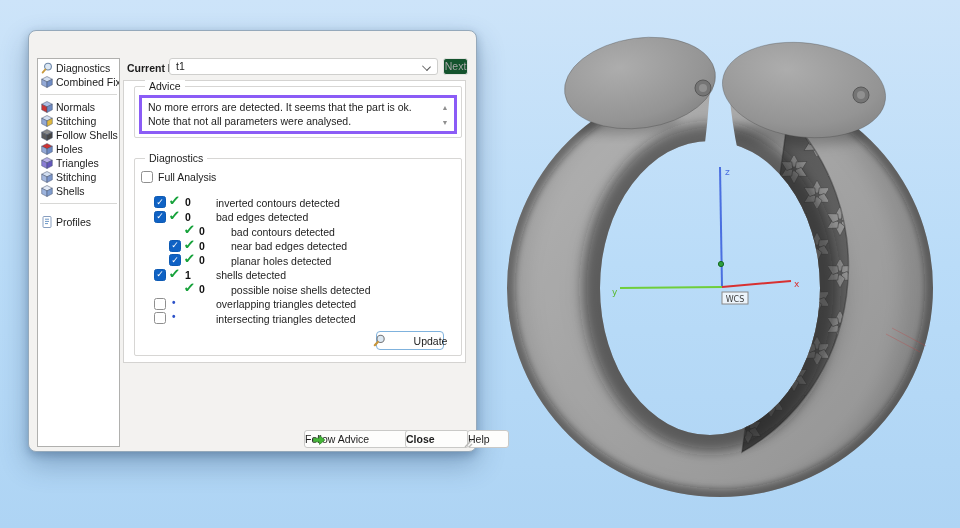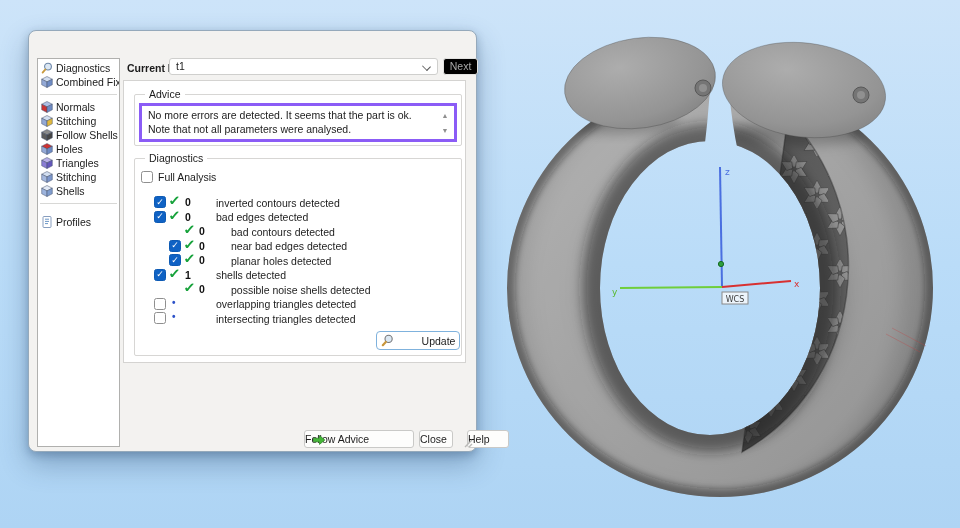--- a/index.html
+++ b/index.html
@@ -33,30 +33,30 @@
   .sb-sep{border-top:1px solid #d8d8d6;margin:5px 2px;}
   .sb-gap{height:6px;}
 
   .cp-label{position:absolute;left:98px;top:31px;font-size:10.5px;font-weight:600;}
   .combo{position:absolute;left:140px;top:27px;width:269px;height:17px;background:#fff;
        border:1px solid #cfcfcd;border-radius:3px;box-sizing:border-box;
        font-size:10.5px;padding:1px 18px 0 6px;}
   .combo .chev{position:absolute;right:7px;top:4px;width:6px;height:6px;
        border-right:1.3px solid #555;border-bottom:1.3px solid #555;
        transform:rotate(45deg) scaleY(.8);}
-  .next-btn{position:absolute;left:414px;top:27px;width:35px;height:17px;background:#000000;
+  .next-btn{position:absolute;left:414px;top:27px;width:25px;height:17px;background:#14532d;
        border:1px solid #e2e2e0;border-radius:3px;color:#a8a8a8;text-align:center;
        line-height:15px;font-size:10.5px;box-sizing:border-box;}
 
   .content{position:absolute;left:94px;top:49px;width:343px;height:283px;background:#fff;
        border:1px solid #d4d3d1;box-sizing:border-box;}
   .group{position:absolute;border:1px solid #d7d6d4;border-radius:2px;box-sizing:border-box;}
   .group-label{position:absolute;top:-7px;left:10px;background:#fff;padding:0 4px;
        font-size:10.5px;color:#1b1b1b;line-height:12px;}
-  #advice-group{left:10px;top:13px;width:328px;height:52px;}
+  #advice-group{left:10px;top:5px;width:328px;height:52px;}
   #diag-group{left:10px;top:77px;width:328px;height:198px;}
 
   .advice-box{position:absolute;left:4px;top:8px;right:4px;bottom:3px;border:3px solid #8b5cf6;
        background:#fff;font-size:10.5px;line-height:13.5px;padding:3px 20px 0 6px;
        color:#222;box-sizing:border-box;}
   .adv-arrow{position:absolute;right:3px;width:12px;text-align:center;font-size:7px;
        color:#8f8f8f;line-height:8px;}
 
   .cbx{width:12px;height:12px;box-sizing:border-box;border:1px solid #8f8f8f;border-radius:2.5px;
        background:#fff;display:inline-flex;align-items:center;justify-content:center;
@@ -67,30 +67,30 @@
 
   .drows{position:absolute;left:0;top:36px;right:0;bottom:0;}
   .drow{position:absolute;left:0;height:15px;width:100%;}
   .drow .cbx{position:absolute;top:1px;}
   .gchk{position:absolute;top:-2px;font-size:13px;font-weight:bold;color:#17a23b;
        transform:scaleX(1.15);}
   .cnt{position:absolute;top:1px;font-size:10.5px;font-weight:bold;color:#111;}
   .pdot{position:absolute;top:0;font-size:10px;color:#2b50c8;font-weight:bold;}
   .dlbl{position:absolute;top:1.5px;font-size:10.5px;color:#1d1d1d;white-space:nowrap;}
 
-  #update-btn{position:absolute;left:241px;top:172px;width:84px;height:19px;background:#fff;
+  #update-btn{position:absolute;left:241px;top:172px;width:68px;height:19px;background:#fff;
        border:1px solid #7fb2dd;border-radius:4px;display:flex;align-items:center;
        justify-content:center;gap:28px;font-size:10.5px;box-sizing:border-box;}
 
   .btn{position:absolute;background:#fdfdfc;border:1px solid #c9c9c7;border-radius:3px;
        display:flex;align-items:center;justify-content:flex-start;font-size:10.5px;
        box-sizing:border-box;color:#1d1d1d;margin-left:47px;}
   #follow-advice{left:228px;top:399px;width:110px;height:18px;}
   #follow-advice .fa-ico{position:absolute;left:7px;top:3px;display:flex;}
-  #close-btn{left:343px;top:399px;width:34px;height:18px;}
+  #close-btn{left:329px;top:399px;width:64px;height:18px;font-weight:bold;}
   #help-btn{left:391px;top:399px;width:42px;height:18px;}
   .grip{position:absolute;right:3px;bottom:3px;width:11px;height:11px;}
 </style>
 </head>
 <body>
 
 <div class="viewport">
 <svg class="vp-svg" width="960" height="528" viewBox="0 0 960 528">
   <defs>
     <linearGradient id="bgG" x1="0" y1="0" x2="0" y2="528" gradientUnits="userSpaceOnUse">

